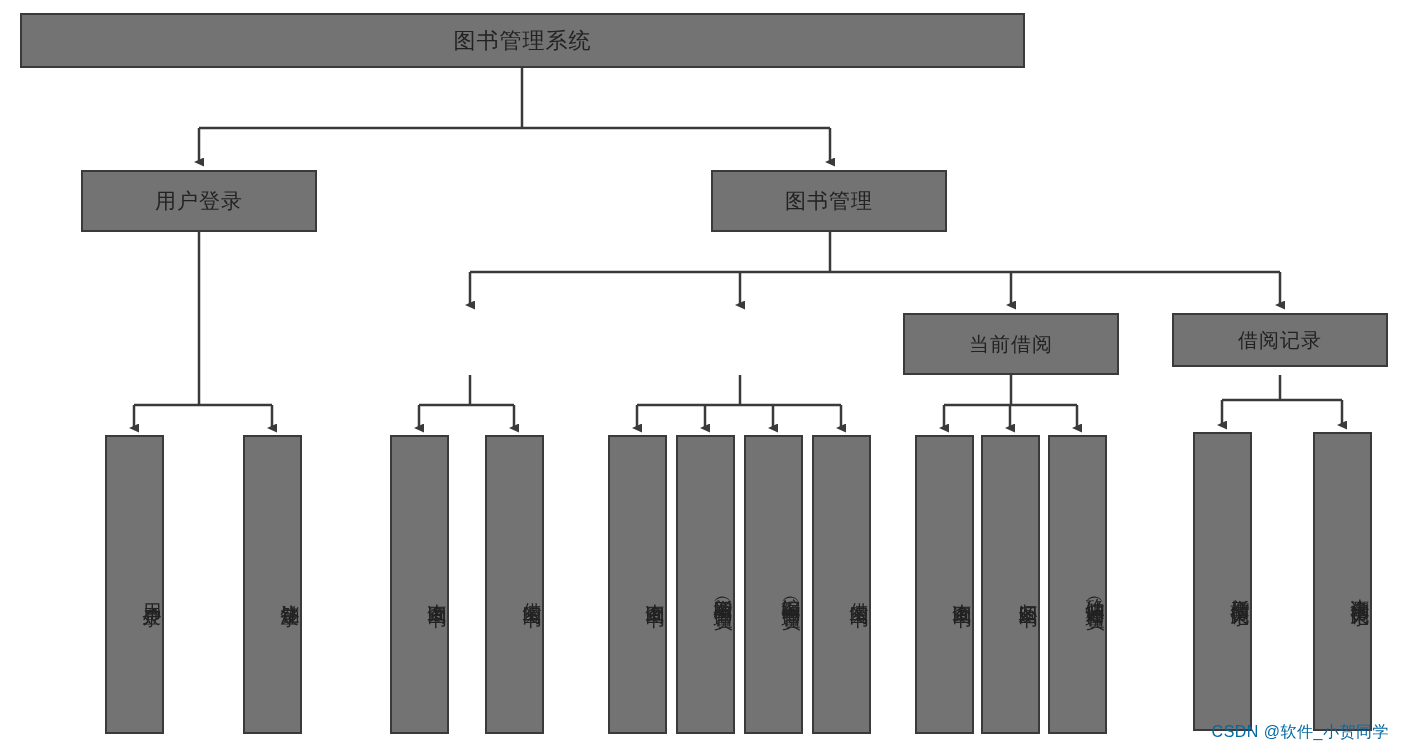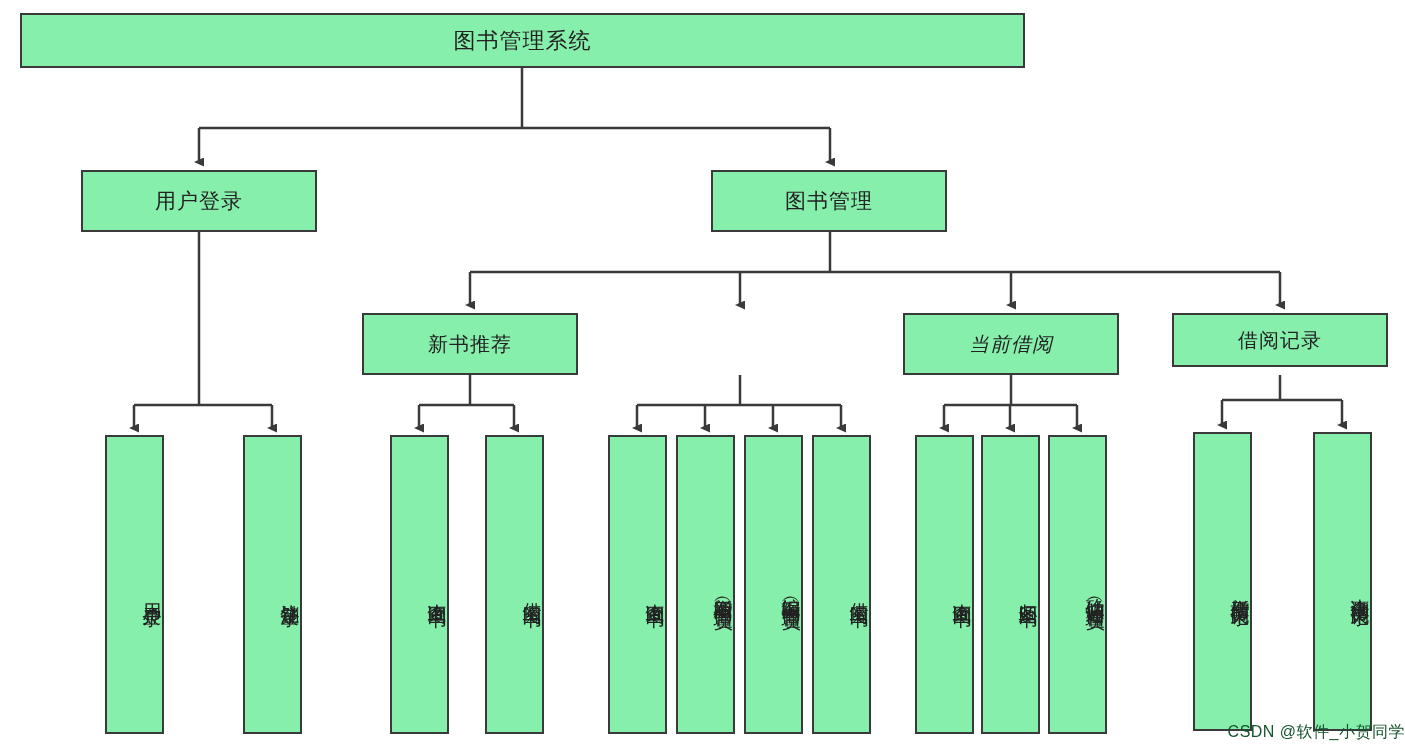--- a/index.html
+++ b/index.html
@@ -17,21 +17,21 @@
   svg#edges{
     position:absolute;
     left:0; top:0;
     width:1405px;
     height:747px;
     pointer-events:none;
   }
   .node{
     position:absolute;
     box-sizing:border-box;
-    background:#86efac;
+    background:#737373;
     border:2px solid #3a3a3a;
     display:flex;
     align-items:center;
     justify-content:center;
     text-align:center;
     color:#222222;
     z-index:2;
   }
   .node.root{
     font-size:22px;
@@ -51,24 +51,24 @@
     text-orientation:upright;
     letter-spacing:2px;
     line-height:1.05;
     padding-top:14px;
     align-items:flex-start;
     justify-content:center;
     white-space:nowrap;
   }
   .watermark{
     position:absolute;
-    right:0;
+    right:16px;
     bottom:4px;
     font-size:16px;
-    color:#14532d;
+    color:#0369a1;
     letter-spacing:0.5px;
     z-index:3;
     user-select:none;
   }
 </style>
 </head>
 <body>
 
 <div id="canvas">
 
@@ -131,24 +131,21 @@
     <span>图书管理系统</span>
   </div>
 
   <div class="node level2" style="left:81px; top:170px; width:236px; height:62px;">
     <span>用户登录</span>
   </div>
   <div class="node level2" style="left:711px; top:170px; width:236px; height:62px;">
     <span>图书管理</span>
   </div>
 
-  <div class="node level3" style="left:362px; top:313px; width:216px; height:62px;">
-    <span>新书推荐</span>
-  </div>
-  <div class="node level3" style="left:903px; top:313px; width:216px; height:62px;font-style:italic;">
+  <div class="node level3" style="left:903px; top:313px; width:216px; height:62px;">
     <span>当前借阅</span>
   </div>
   <div class="node level3" style="left:1172px; top:313px; width:216px; height:54px;">
     <span>借阅记录</span>
   </div>
 
   <div class="node leaf" style="left:105px; top:435px; width:59px; height:299px;">
     <span>用户登录</span>
   </div>
   <div class="node leaf" style="left:243px; top:435px; width:59px; height:299px;">

